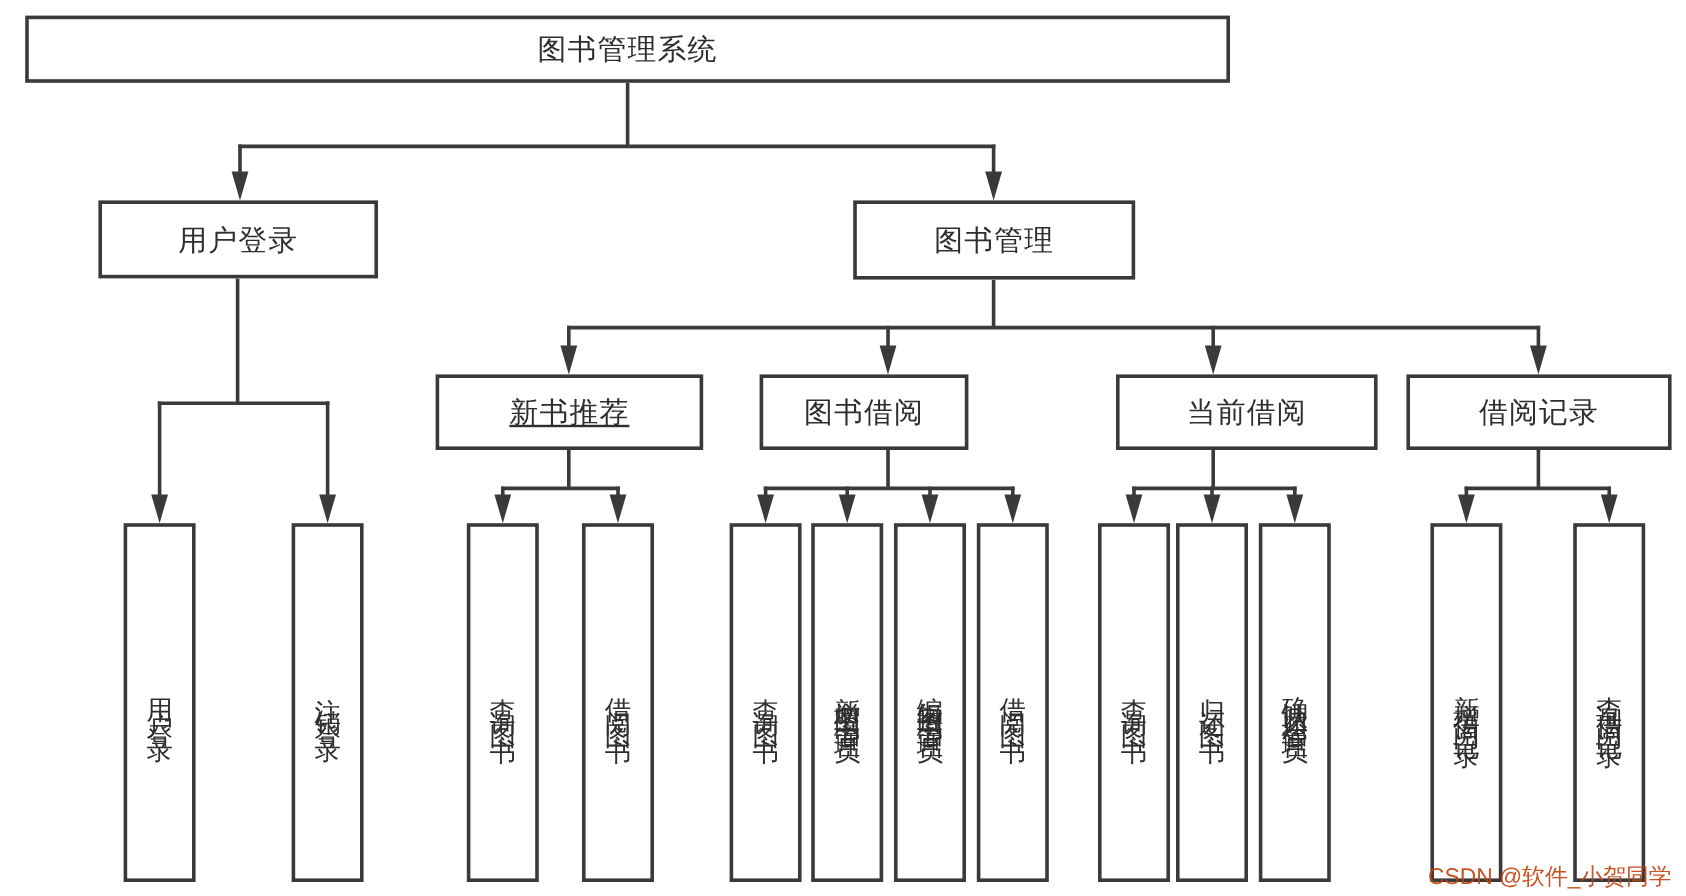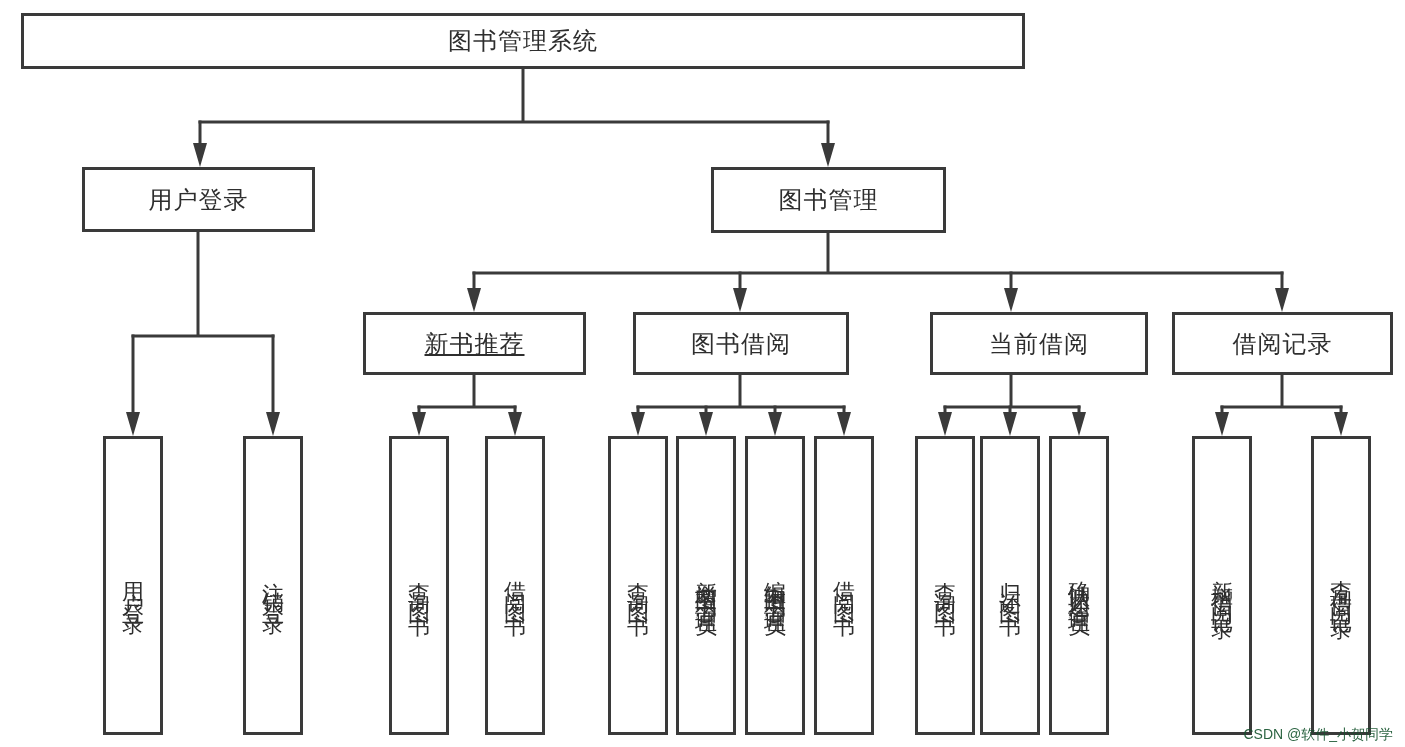--- a/index.html
+++ b/index.html
@@ -23,21 +23,21 @@
     align-items: center;
     justify-content: center;
     z-index: 2;
   }
   .h-node { font-size: 24px; letter-spacing: 1px; white-space: nowrap; }
   .root-node  { left: 21px;  top: 13px;  width: 1004px; height: 56px; }
   .l2-a { left: 82px;  top: 167px; width: 233px; height: 65px; }
   .l2-b { left: 711px; top: 167px; width: 235px; height: 66px; align-items: center; }
   .l3 { top: 312px; height: 63px; }
   .l3-a { left: 363px;  width: 223px; text-decoration: underline; }
-  .l3-b { left: 633px;  width: 216px; }
+  .l3-b { left: 633px;  width: 174px; }
   .l3-c { left: 902px;  width: 218px; margin-left: 28px; }
   .l3-d { left: 1172px; width: 221px; }
   .leaf { top: 436px; width: 60px; height: 299px; font-size: 22px; }
   .leaf span {
     writing-mode: vertical-rl;
     text-orientation: mixed;
     line-height: 1;
     white-space: nowrap;
   }
   .ls-wide  span { letter-spacing: 11px; }
@@ -54,22 +54,22 @@
   .leaf-9  { left: 915px; }
   .leaf-10 { left: 980px; }
   .leaf-11 { left: 1049px; }
   .leaf-12 { left: 1192px; }
   .leaf-13 { left: 1311px; }
   #watermark {
     position: absolute;
     right: 12px;
     bottom: 3px;
     z-index: 3;
-    font-size: 14px;
-    color: #14532d;
+    font-size: 19px;
+    color: #c2410c;
     opacity: 0.9;
     white-space: nowrap;
   }
 </style>
 </head>
 <body>
 
 <div id="stage">
 
   <svg id="wires" width="1405" height="747" viewBox="0 0 1405 747">

